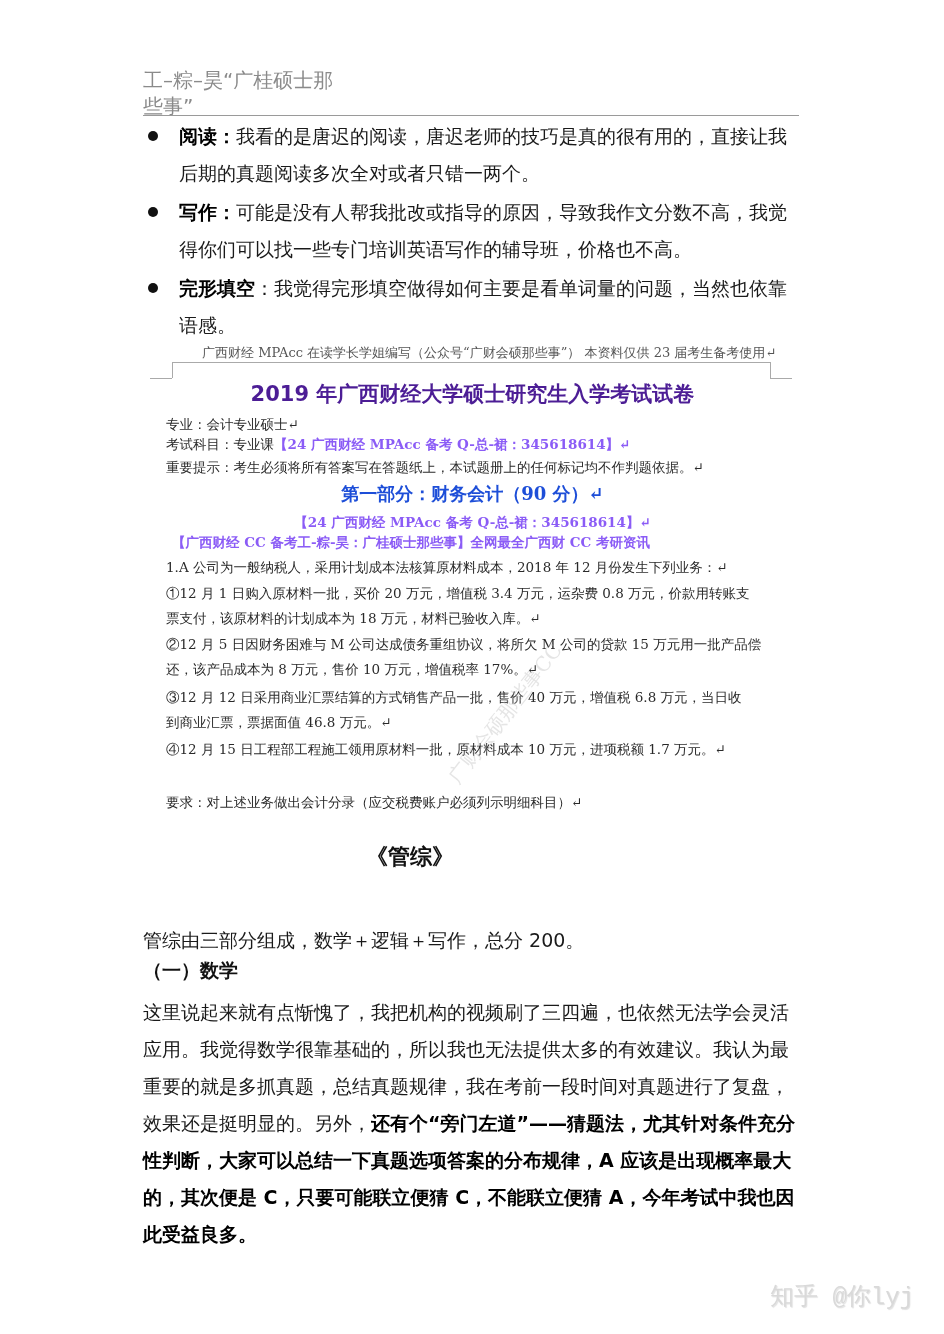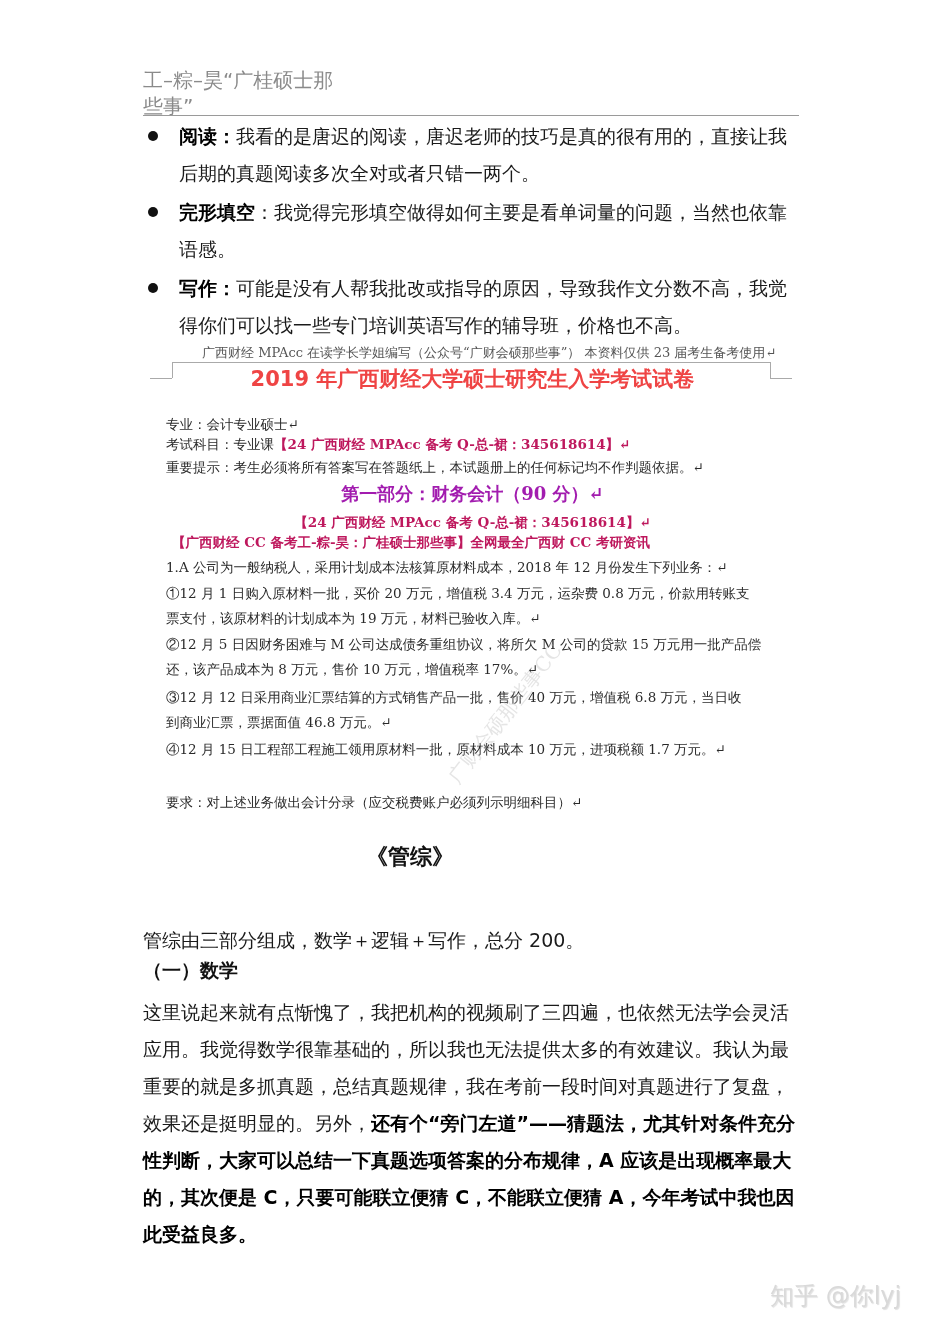--- a/index.html
+++ b/index.html
@@ -31,88 +31,88 @@
     }
     .exam .src-note {
       position: absolute; left: 52px; top: 4px; font-size: 13px; color: #555; white-space: nowrap;
     }
     .frame-line-top { position: absolute; left: 22px; top: 22px; width: 598px; border-top: 1px solid #aaa; }
     .frame-l-vert { position: absolute; left: 22px; top: 22px; height: 16px; border-left: 1px solid #aaa; }
     .frame-l-horz { position: absolute; left: 0; top: 38px; width: 22px; border-top: 1px solid #aaa; }
     .frame-r-vert { position: absolute; left: 620px; top: 22px; height: 16px; border-left: 1px solid #aaa; }
     .frame-r-horz { position: absolute; left: 620px; top: 38px; width: 22px; border-top: 1px solid #aaa; }
     .exam .red-title {
-      position: absolute; left: 0; width: 645px; top: 25px; text-align: center;
+      position: absolute; left: 0; width: 645px; top: 40px; text-align: center;
       font-family: "DejaVu Sans", "Liberation Sans", sans-serif;
-      color: #ef4444; font-weight: bold; font-size: 21px; letter-spacing: 0px;
+      color: #4c1d95; font-weight: bold; font-size: 21px; letter-spacing: 0px;
     }
     .exam .line { position: absolute; left: 16px; font-size: 13.5px; white-space: nowrap; color: #2a2a2a; }
-    .exam .line b { font-weight: bold; color: #be185d; }
+    .exam .line b { font-weight: bold; color: #8b5cf6; }
     .exam .center { left: 0; width: 645px; text-align: center; }
-    .exam .part-title { font-size: 18px; font-weight: bold; color: #a21caf; }
+    .exam .part-title { font-size: 18px; font-weight: bold; color: #1d4ed8; }
     .exam .watermark {
       position: absolute; left: 270px; top: 360px; transform: rotate(-52deg);
       font-size: 20px; color: rgba(180,180,180,0.35); white-space: nowrap;
     }
 
     .section-title {
       position: absolute; left: 0; width: 820px; top: 842px; text-align: center;
       font-size: 22px; font-weight: bold; color: #111;
     }
     .para { position: absolute; left: 143px; width: 664px; font-size: 19px; color: #1a1a1a; line-height: 36px; }
     .sub-heading { position: absolute; left: 143px; top: 958px; font-size: 19px; font-weight: bold; color: #111; }
     .para b { color: #000; }
 
     .zhihu-mark {
       position: absolute; left: 770px; top: 1280px; font-size: 24px; color: #d9d9d9;
-      text-shadow: 1px 1px 1px rgba(0,0,0,0.12); white-space: nowrap;
+      text-shadow: 1px 1px 1px rgba(0,0,0,0.12); white-space: nowrap; font-family: Liberation Mono, monospace;
     }
   </style>
 </head>
 <body>
 
 <div class="page-header">
   <span class="hdr-right">工–粽–昊“广桂硕士那</span>
   <span class="hdr-left">些事”</span>
 </div>
 <div class="header-rule"></div>
 
 <div class="bullets">
   <div class="bullet">
     <span class="dot"></span>
     <b>阅读</b><b>：</b><span>我看的是唐迟的阅读，唐迟老师的技巧是真的很有用的，直接让我后期的真题阅读多次全对或者只错一两个。</span>
   </div>
   <div class="bullet" style="margin-top:2px">
     <span class="dot"></span>
-    <b>完形填空</b><span>：</span><span>我觉得完形填空做得如何主要是看单词量的问题，当然也依靠语感。</span>
+    <b>写作</b><b>：</b><span>可能是没有人帮我批改或指导的原因，导致我作文分数不高，我觉得你们可以找一些专门培训英语写作的辅导班，价格也不高。</span>
   </div>
   <div class="bullet" style="margin-top:2px">
     <span class="dot"></span>
-    <b>写作</b><b>：</b><span>可能是没有人帮我批改或指导的原因，导致我作文分数不高，我觉得你们可以找一些专门培训英语写作的辅导班，价格也不高。</span>
+    <b>完形填空</b><span>：</span><span>我觉得完形填空做得如何主要是看单词量的问题，当然也依靠语感。</span>
   </div>
 </div>
 
 <div class="exam">
   <div class="src-note">广西财经 MPAcc 在读学长学姐编写（公众号“广财会硕那些事”） 本资料仅供 23 届考生备考使用↵</div>
   <div class="frame-line-top"></div>
   <div class="frame-l-vert"></div>
   <div class="frame-l-horz"></div>
   <div class="frame-r-vert"></div>
   <div class="frame-r-horz"></div>
   <div class="red-title">2019 年广西财经大学硕士研究生入学考试试卷</div>
 
   <div class="line" style="top:76px">专业：会计专业硕士↵</div>
   <div class="line" style="top:96px"><span>考试科目：专业课</span><b>【24 广西财经 MPAcc 备考 Q-总-裙：345618614】↵</b></div>
   <div class="line" style="top:119px">重要提示：考生必须将所有答案写在答题纸上，本试题册上的任何标记均不作判题依据。↵</div>
   <div class="line center part-title" style="top:142px">第一部分：财务会计（90 分）↵</div>
   <div class="line center" style="top:174px"><b>【24 广西财经 MPAcc 备考 Q-总-裙：345618614】↵</b></div>
   <div class="line" style="top:194px; left:22px"><b>【广西财经 CC 备考工-粽-昊：广桂硕士那些事】全网最全广西财 CC 考研资讯</b></div>
   <div class="line" style="top:219px">1.A 公司为一般纳税人，采用计划成本法核算原材料成本，2018 年 12 月份发生下列业务：↵</div>
   <div class="line" style="top:245px">①12 月 1 日购入原材料一批，买价 20 万元，增值税 3.4 万元，运杂费 0.8 万元，价款用转账支</div>
-  <div class="line" style="top:270px">票支付，该原材料的计划成本为 19 万元，材料已验收入库。↵</div>
+  <div class="line" style="top:270px">票支付，该原材料的计划成本为 18 万元，材料已验收入库。↵</div>
   <div class="line" style="top:296px">②12 月 5 日因财务困难与 M 公司达成债务重组协议，将所欠 M 公司的贷款 15 万元用一批产品偿</div>
   <div class="line" style="top:321px">还，该产品成本为 8 万元，售价 10 万元，增值税率 17%。↵</div>
   <div class="line" style="top:349px">③12 月 12 日采用商业汇票结算的方式销售产品一批，售价 40 万元，增值税 6.8 万元，当日收</div>
   <div class="line" style="top:374px">到商业汇票，票据面值 46.8 万元。↵</div>
   <div class="line" style="top:401px">④12 月 15 日工程部工程施工领用原材料一批，原材料成本 10 万元，进项税额 1.7 万元。↵</div>
   <div class="line" style="top:454px">要求：对上述业务做出会计分录（应交税费账户必须列示明细科目）↵</div>
   <div class="watermark">广财会硕那些事CC</div>
 </div>
 
 <div class="section-title">《管综》</div>

